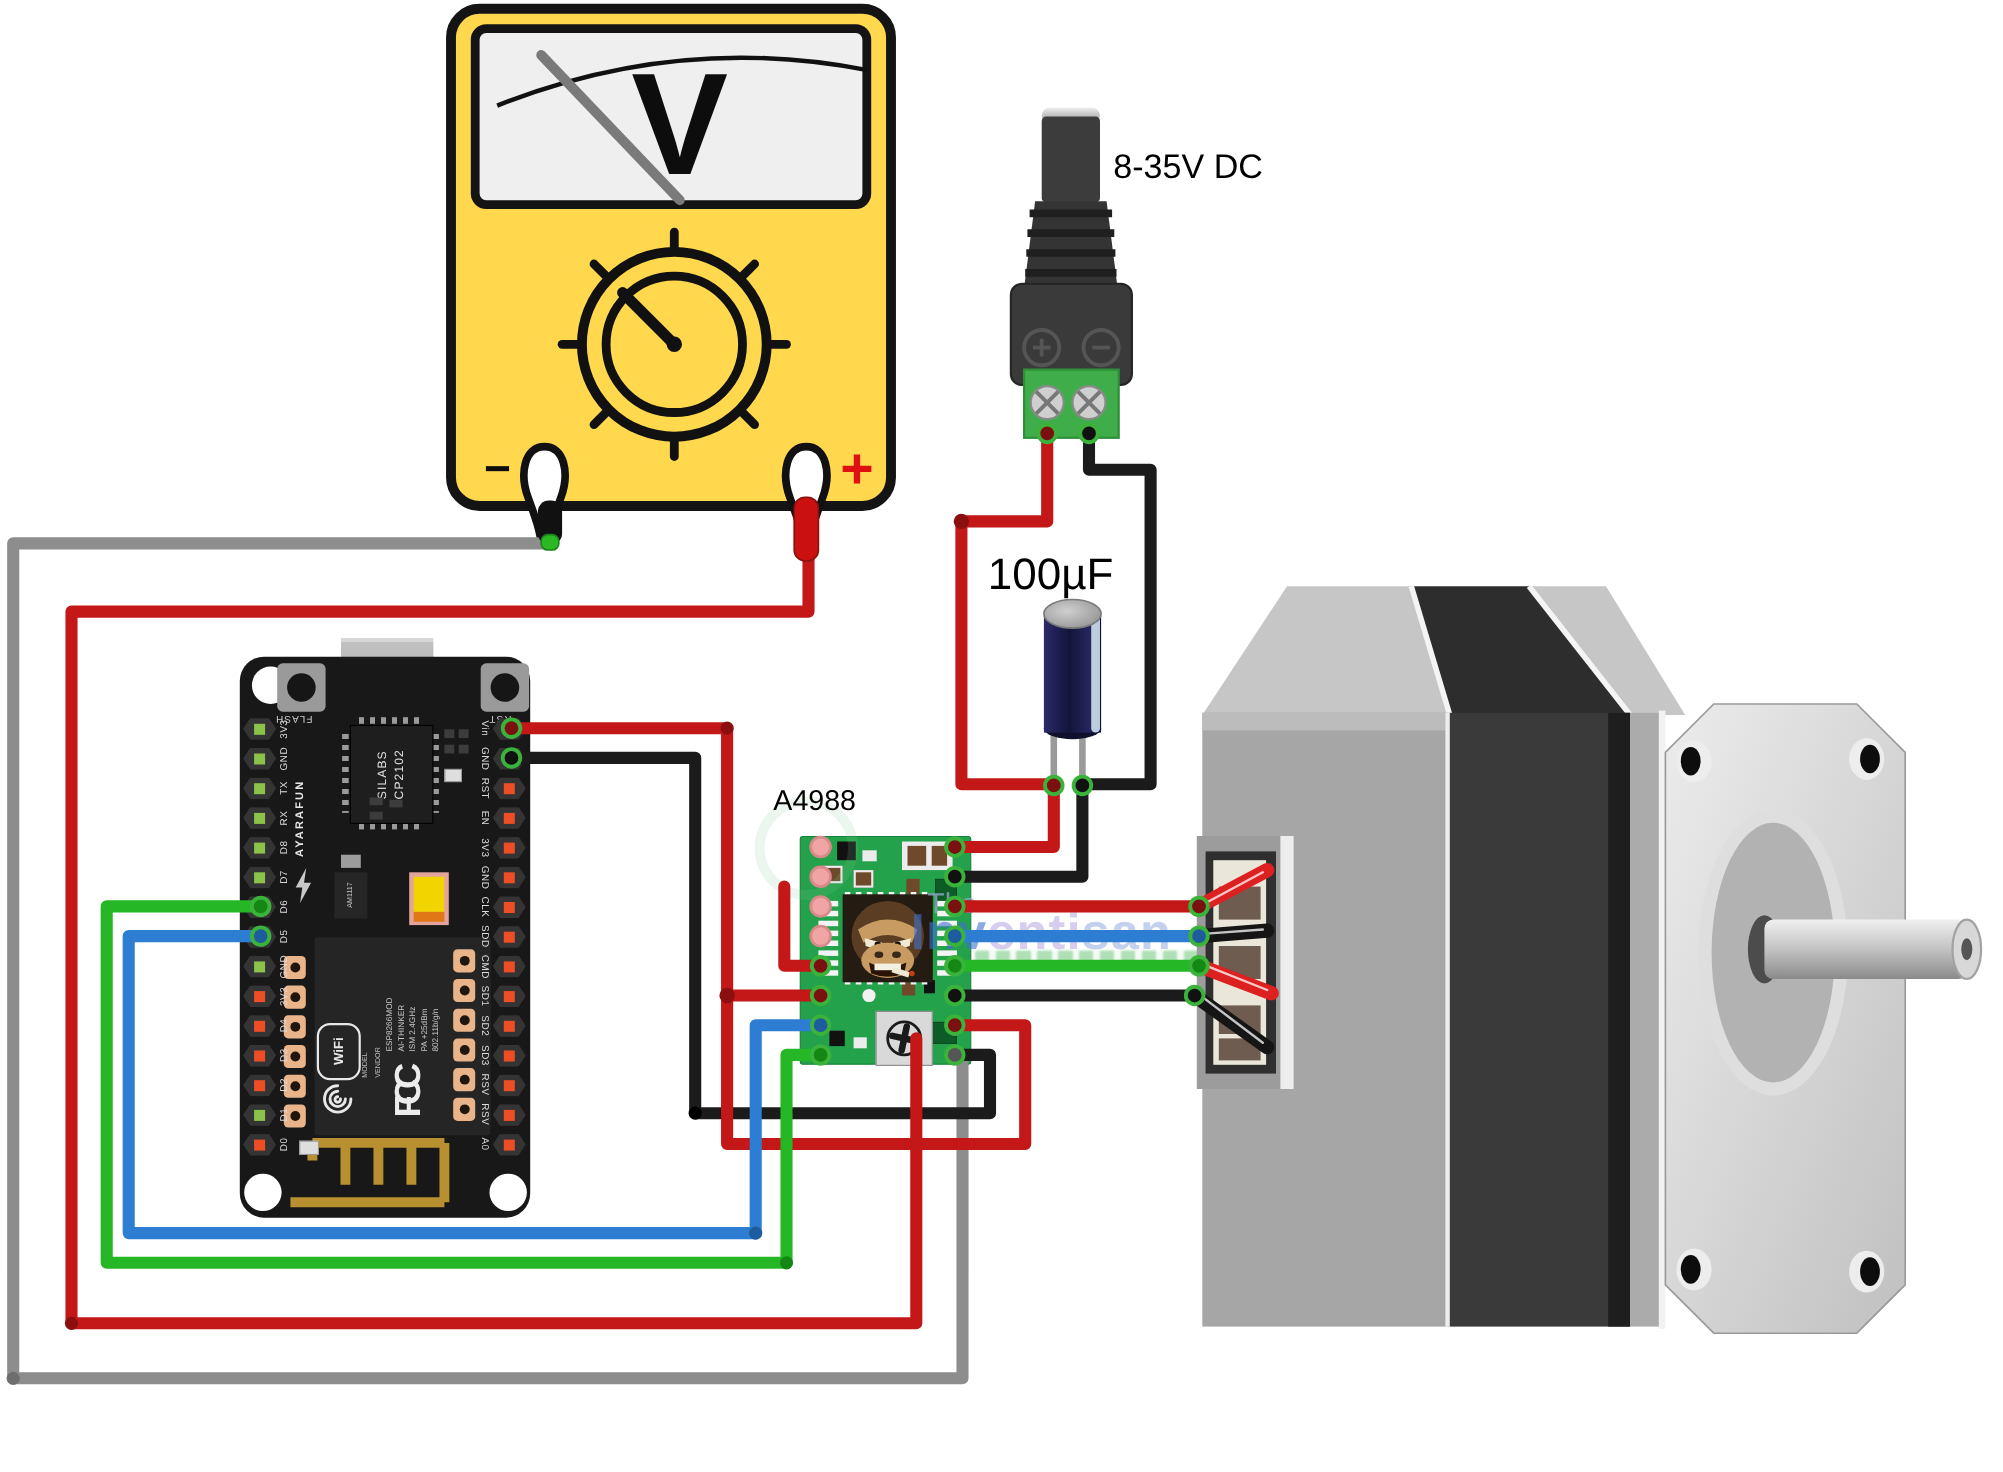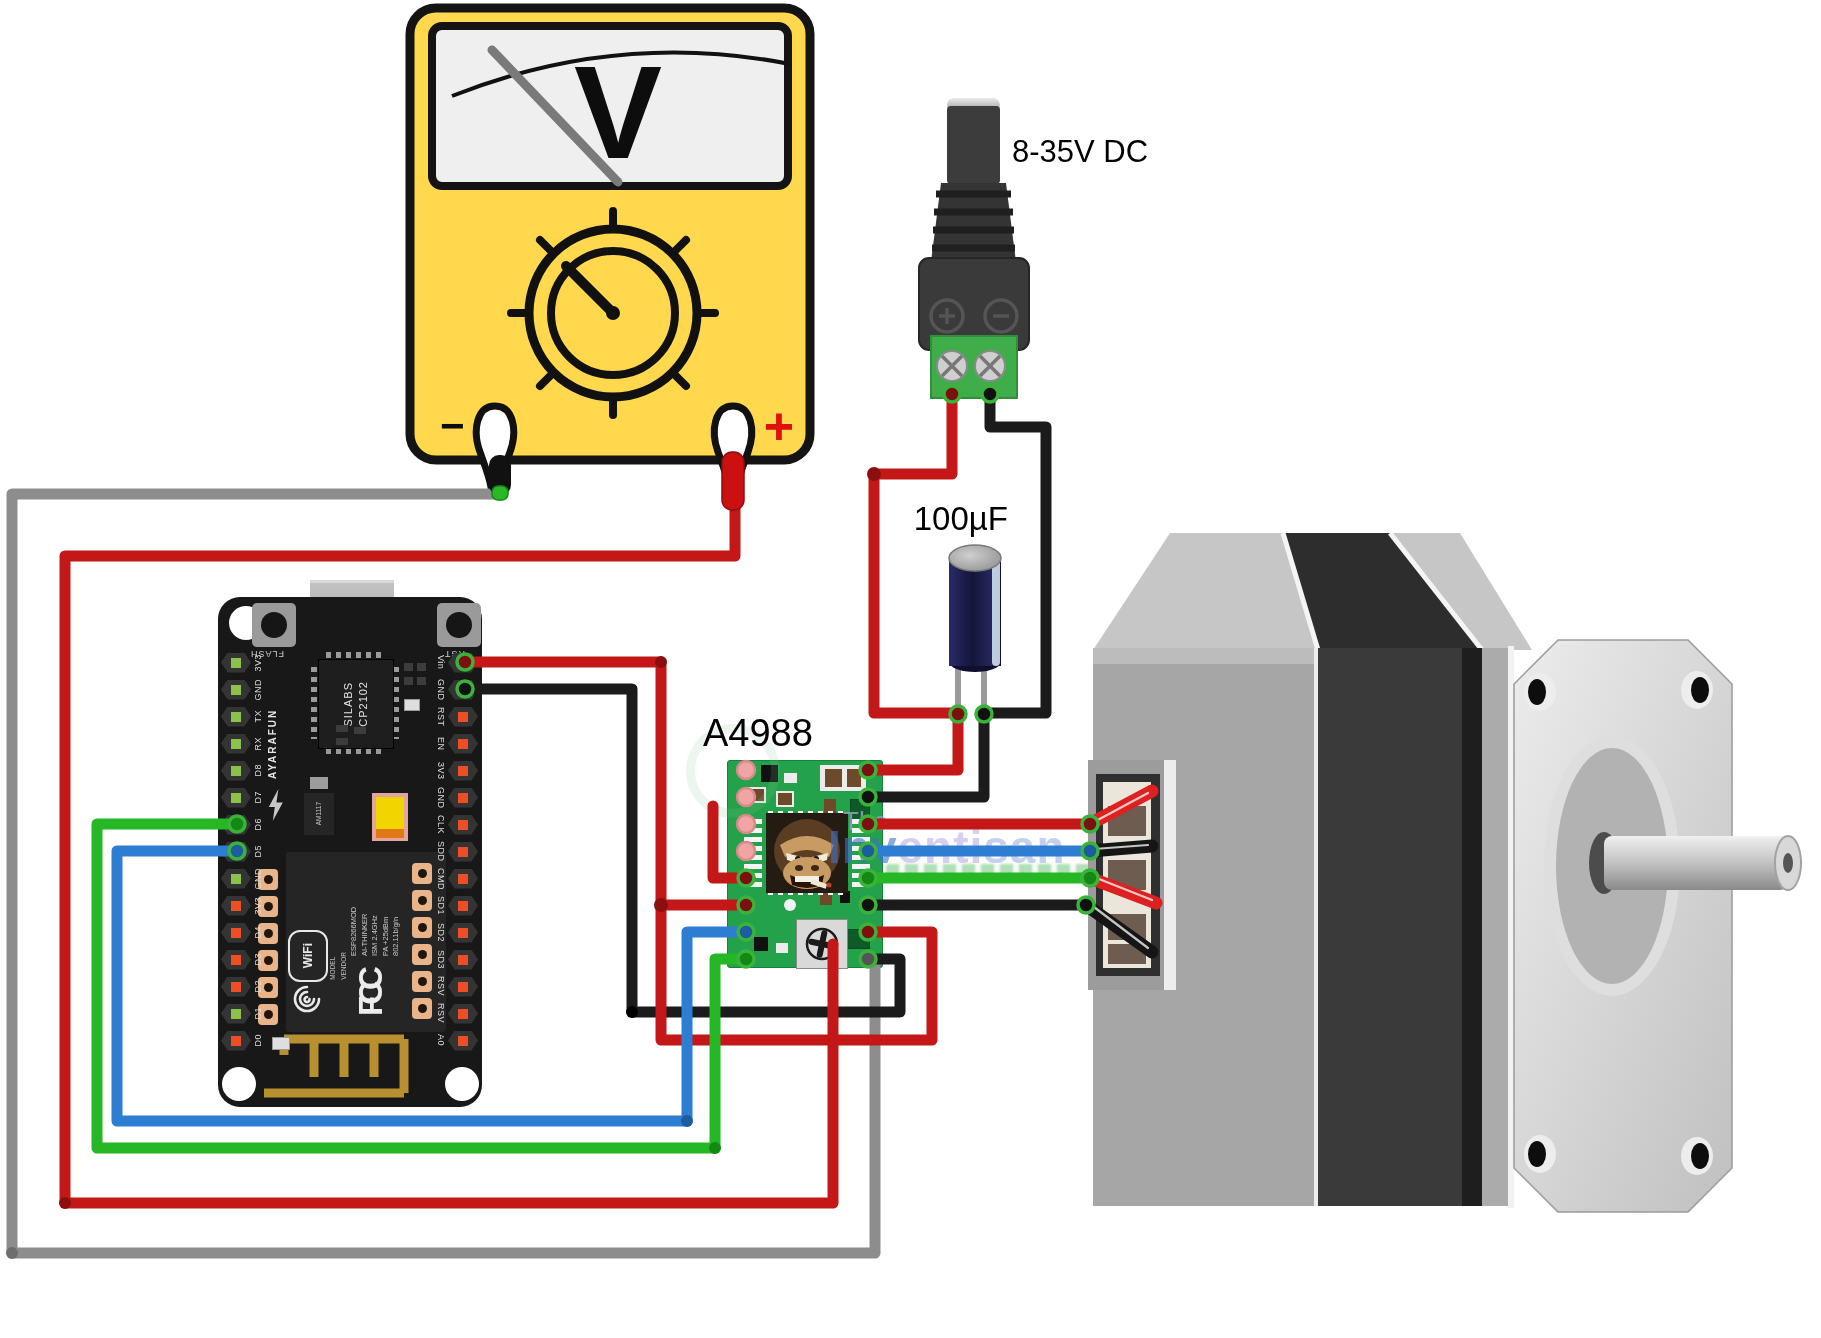--- a/index.html
+++ b/index.html
@@ -629,16 +629,16 @@
 
     <g>
       <rect x="489" y="455" width="22" height="40" rx="10" fill="#111"></rect>
       <rect x="492" y="486" width="16" height="14" rx="6" fill="#2bb824" stroke="#178517" stroke-width="1.5"></rect>
       <rect x="722" y="452" width="22" height="58" rx="10" fill="#cc1010" stroke="#8c0f0f" stroke-width="1.5"></rect>
     </g>
   </svg>
 
   <div id="labels">
     <div class="lbl" style="left:1012px;top:134px;font-size:31px;">8-35V DC</div>
-    <div class="lbl" style="left:898px;top:500px;width:110px;text-align:right;font-size:33px;">100µF</div>
-    <div class="lbl" style="left:703px;top:712px;font-size:38px;text-align:center;">A4988</div>
+    <div class="lbl" style="left:898px;top:500px;width:110px;text-align:right;font-size:40px;">100µF</div>
+    <div class="lbl" style="left:703px;top:712px;font-size:26px;text-align:center;">A4988</div>
   </div>
 </div>
 
 </body></html>

